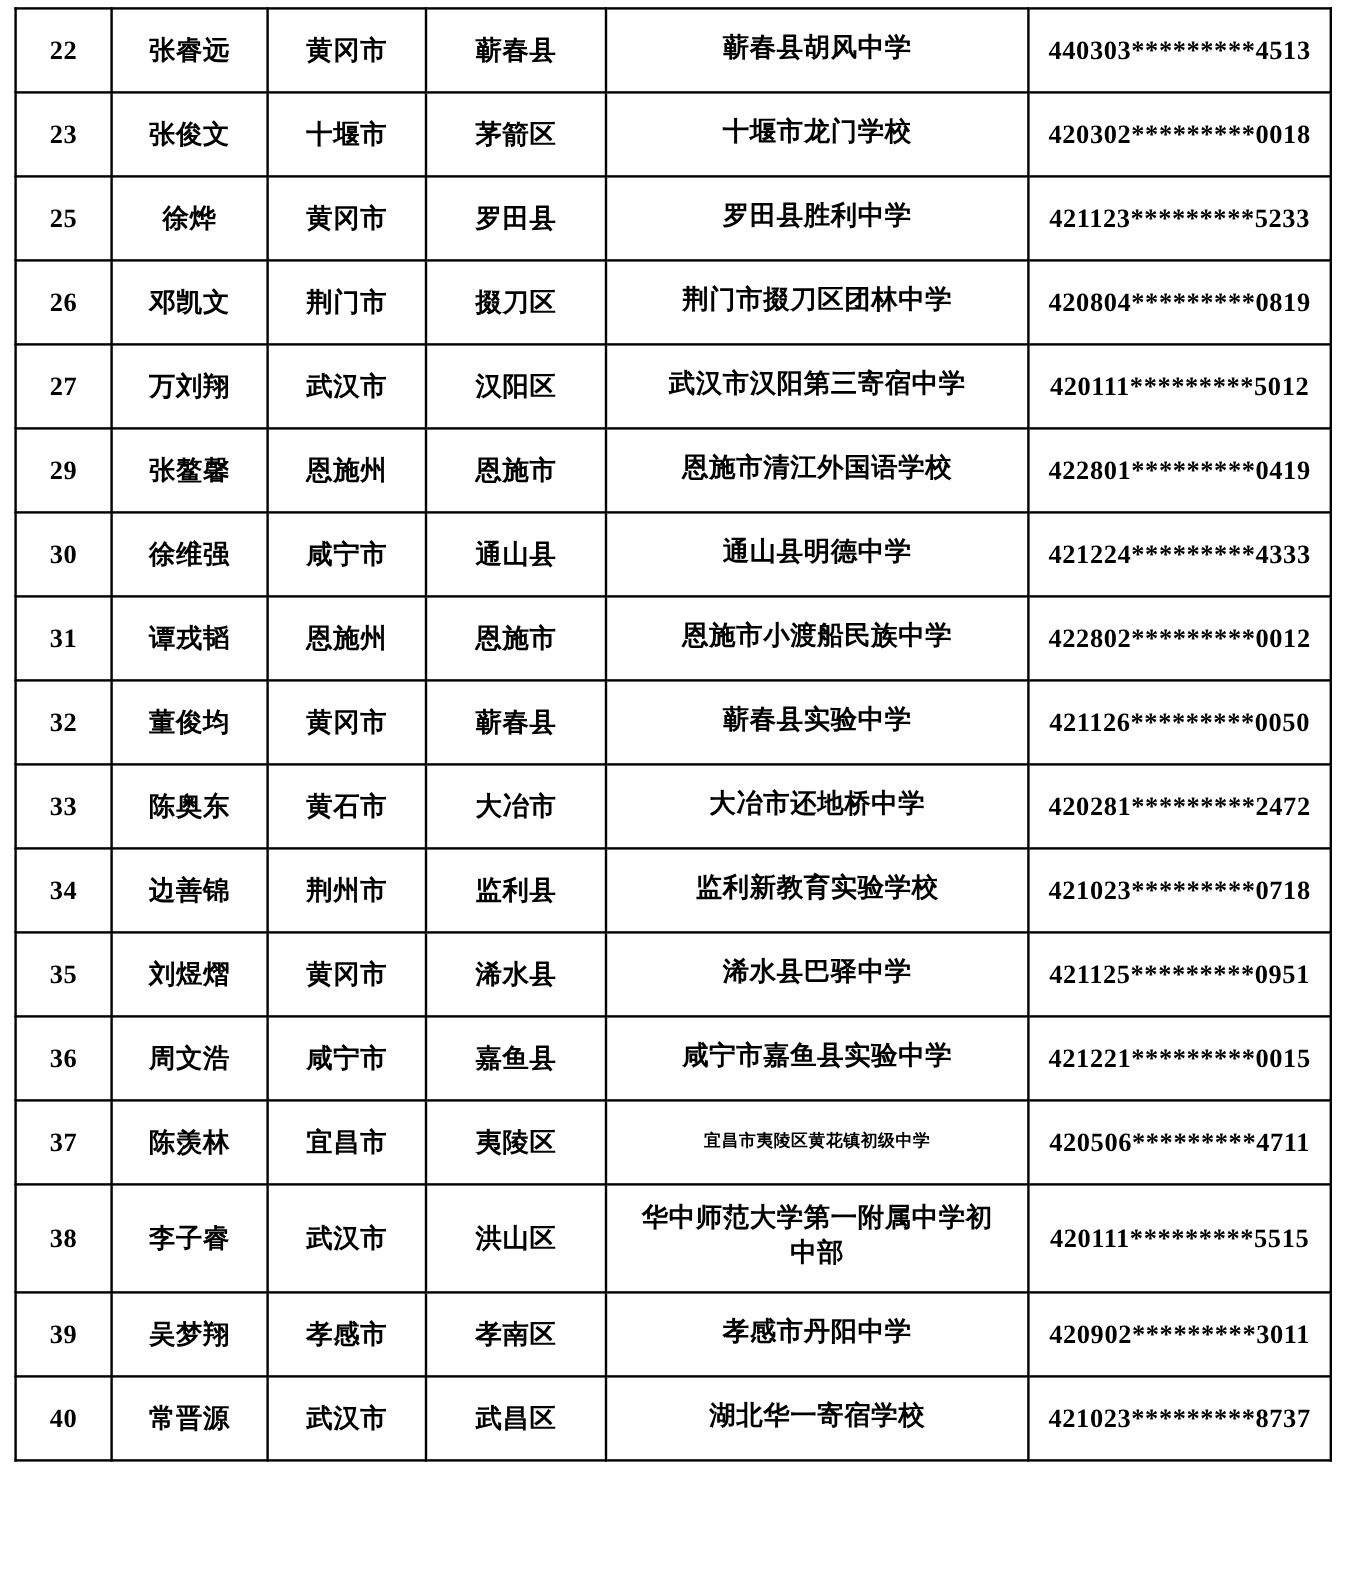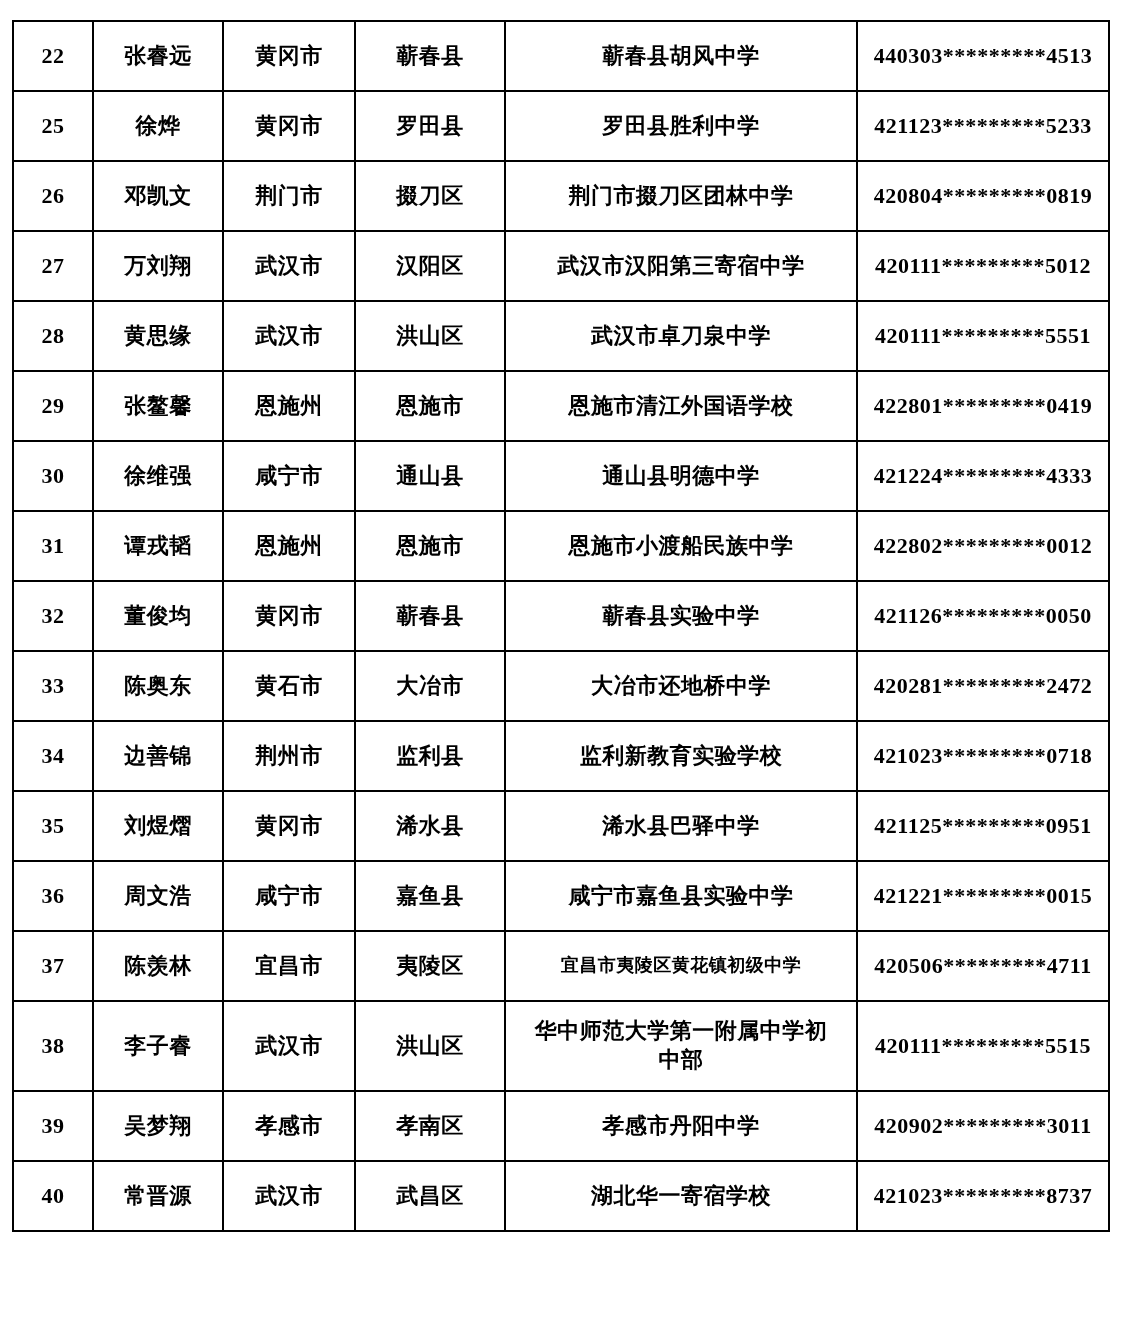--- a/index.html
+++ b/index.html
@@ -13,21 +13,21 @@
     font-family: "Liberation Serif", "DejaVu Serif", serif;
     color: #000000;
     overflow: hidden;
   }
   .page {
     position: relative;
     width: 1124px;
     height: 1328px;
     background: #ffffff;
     box-sizing: border-box;
-    padding: 20px 10px 0 12px;
+    padding: 6px 10px 0 12px;
     border-radius: 15px;
   }
   table.roster {
     border-collapse: collapse;
     width: 1092px;
     table-layout: fixed;
   }
   table.roster td {
     border: 2px solid #000000;
     text-align: center;
@@ -41,21 +41,21 @@
   }
   td.c-index {
     width: 78px;
     font-size: 20px;
     font-weight: 400;
     font-family: "Liberation Serif", "DejaVu Serif", serif;
   }
   td.c-name  { width: 128px; font-family: Liberation Serif, serif; }
   td.c-city  { width: 130px; }
   td.c-dist  { width: 148px; margin-left: 12px; }
-  td.c-school{ width: 350px; }
+  td.c-school{ width: 350px; font-family: Liberation Mono, monospace; }
   td.c-id {
     width: 250px;
     font-size: 19px;
     font-weight: 400;
     font-family: "Liberation Serif", "DejaVu Serif", serif;
     letter-spacing: 0px;
     margin-left: 16px;
   }
   td.two-line {
     line-height: 1.35;
@@ -71,20 +71,28 @@
 
       <tr>
         <td class="c-index">22</td>
         <td class="c-name">张睿远</td>
         <td class="c-city">黄冈市</td>
         <td class="c-dist">蕲春县</td>
         <td class="c-school">蕲春县胡风中学</td>
         <td class="c-id">440303*********4513</td>
       </tr>
 
+      <tr>
+        <td class="c-index">23</td>
+        <td class="c-name">张俊文</td>
+        <td class="c-city">十堰市</td>
+        <td class="c-dist">茅箭区</td>
+        <td class="c-school">十堰市龙门学校</td>
+        <td class="c-id">420302*********0018</td>
+      </tr>
 
 
       <tr>
         <td class="c-index">25</td>
         <td class="c-name">徐烨</td>
         <td class="c-city">黄冈市</td>
         <td class="c-dist">罗田县</td>
         <td class="c-school">罗田县胜利中学</td>
         <td class="c-id">421123*********5233</td>
       </tr>
@@ -100,28 +108,20 @@
 
       <tr>
         <td class="c-index">27</td>
         <td class="c-name">万刘翔</td>
         <td class="c-city">武汉市</td>
         <td class="c-dist">汉阳区</td>
         <td class="c-school">武汉市汉阳第三寄宿中学</td>
         <td class="c-id">420111*********5012</td>
       </tr>
 
-      <tr>
-        <td class="c-index">28</td>
-        <td class="c-name">黄思缘</td>
-        <td class="c-city">武汉市</td>
-        <td class="c-dist">洪山区</td>
-        <td class="c-school">武汉市卓刀泉中学</td>
-        <td class="c-id">420111*********5551</td>
-      </tr>
 
       <tr>
         <td class="c-index">29</td>
         <td class="c-name">张鳌馨</td>
         <td class="c-city">恩施州</td>
         <td class="c-dist">恩施市</td>
         <td class="c-school">恩施市清江外国语学校</td>
         <td class="c-id">422801*********0419</td>
       </tr>
 
@@ -186,21 +186,21 @@
         <td class="c-dist">嘉鱼县</td>
         <td class="c-school">咸宁市嘉鱼县实验中学</td>
         <td class="c-id">421221*********0015</td>
       </tr>
 
       <tr>
         <td class="c-index">37</td>
         <td class="c-name">陈羡林</td>
         <td class="c-city">宜昌市</td>
         <td class="c-dist">夷陵区</td>
-        <td class="c-school" style="font-size:18px;">宜昌市夷陵区黄花镇初级中学</td>
+        <td class="c-school" style="font-size:14px;">宜昌市夷陵区黄花镇初级中学</td>
         <td class="c-id">420506*********4711</td>
       </tr>
 
       <tr class="tall">
         <td class="c-index tall">38</td>
         <td class="c-name tall">李子睿</td>
         <td class="c-city tall">武汉市</td>
         <td class="c-dist tall">洪山区</td>
         <td class="c-school tall two-line" style="padding:0 26px;">华中师范大学第一附属中学初中部</td>
         <td class="c-id tall">420111*********5515</td>

